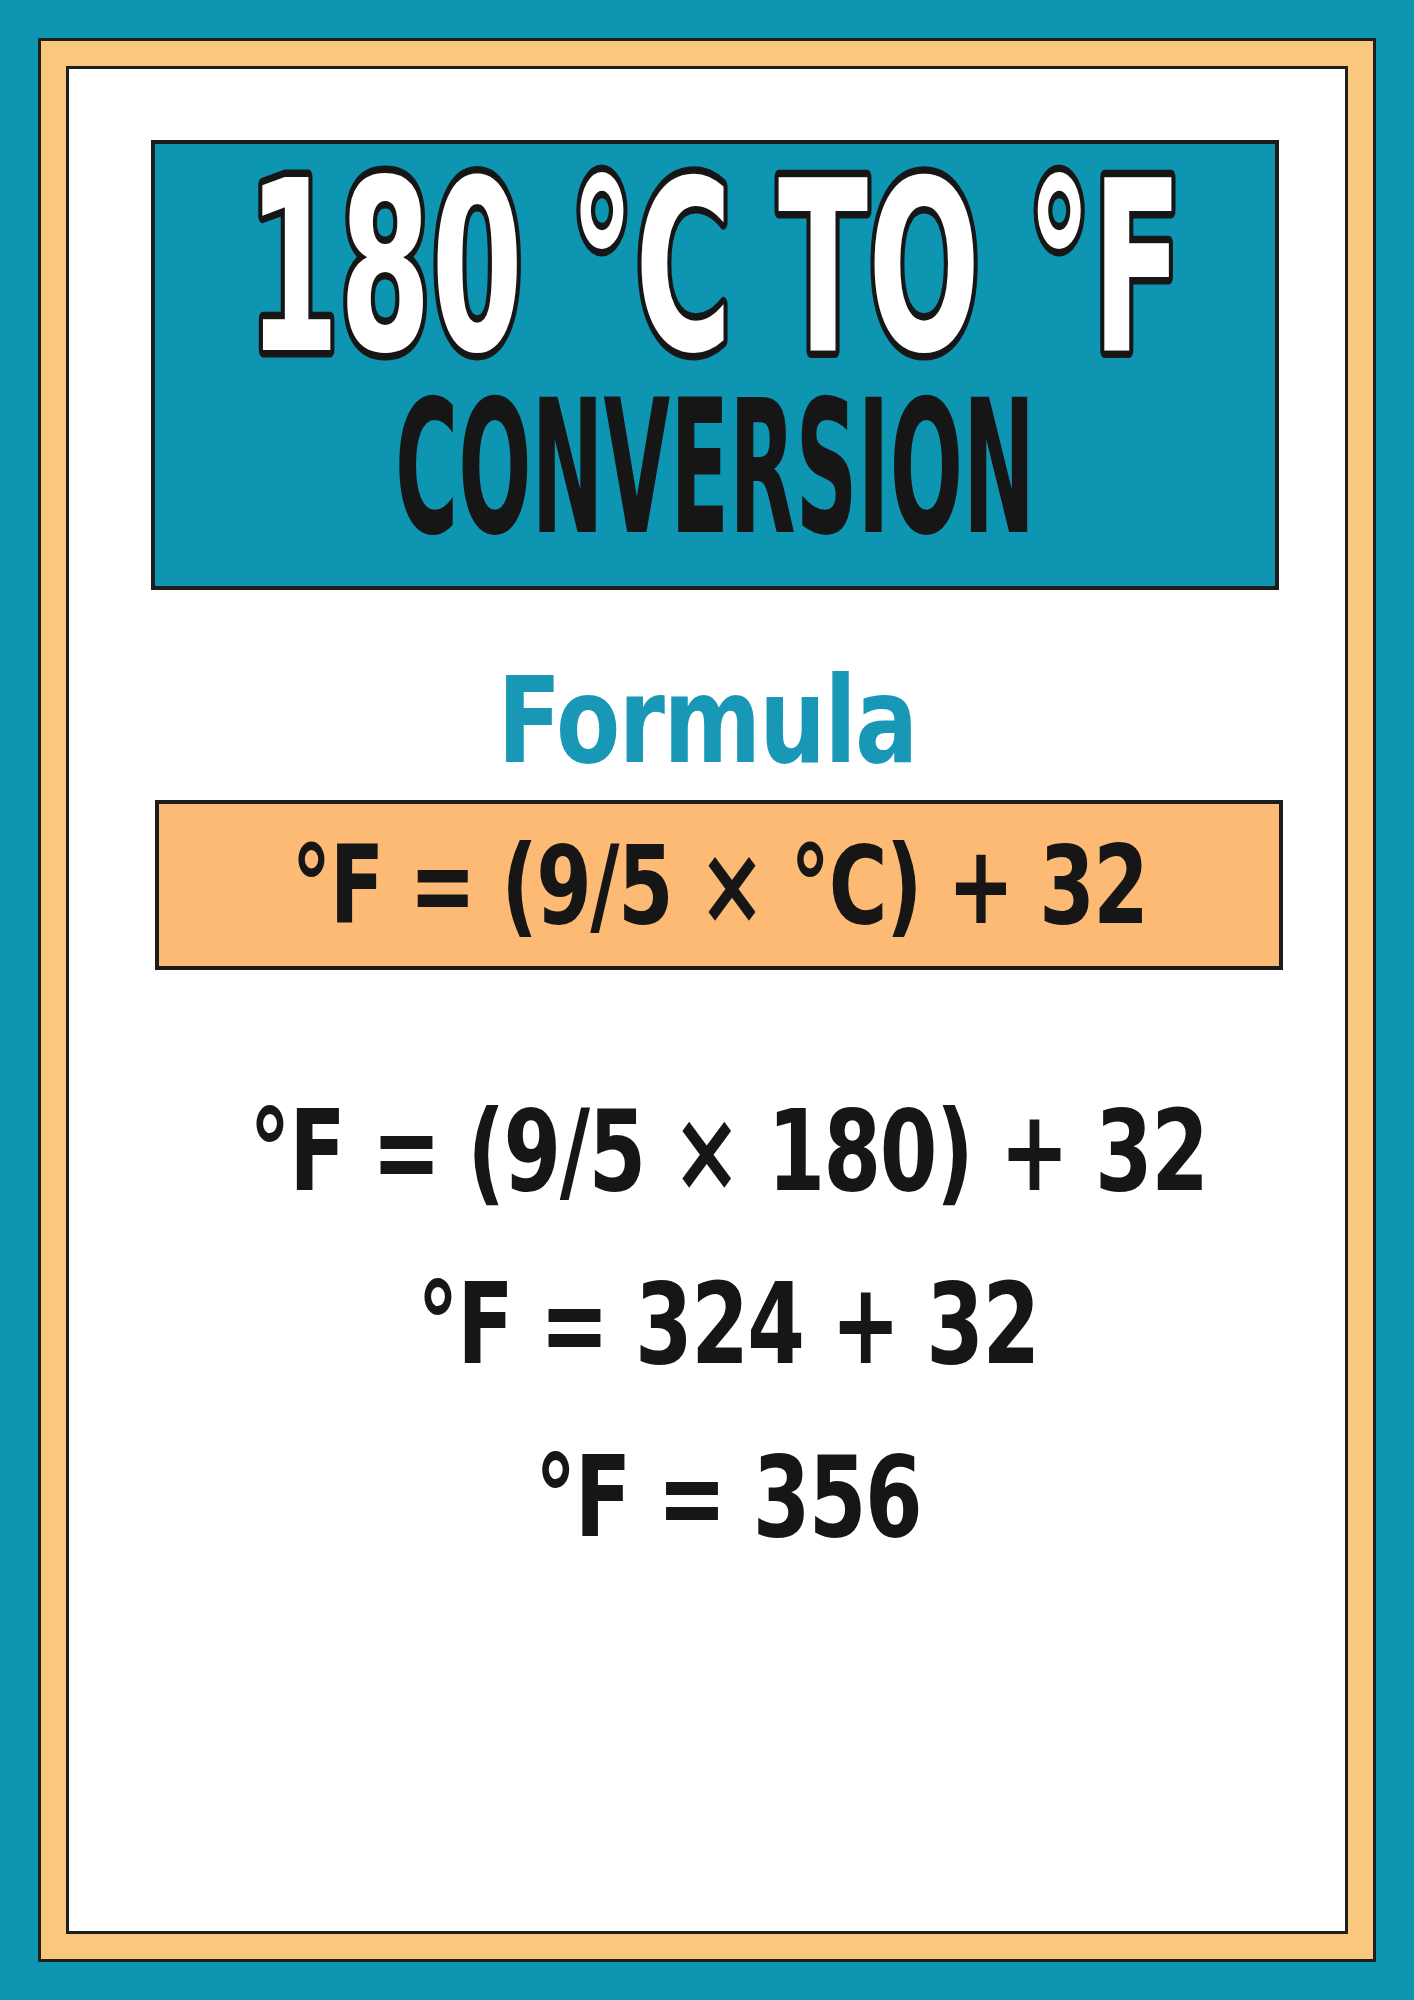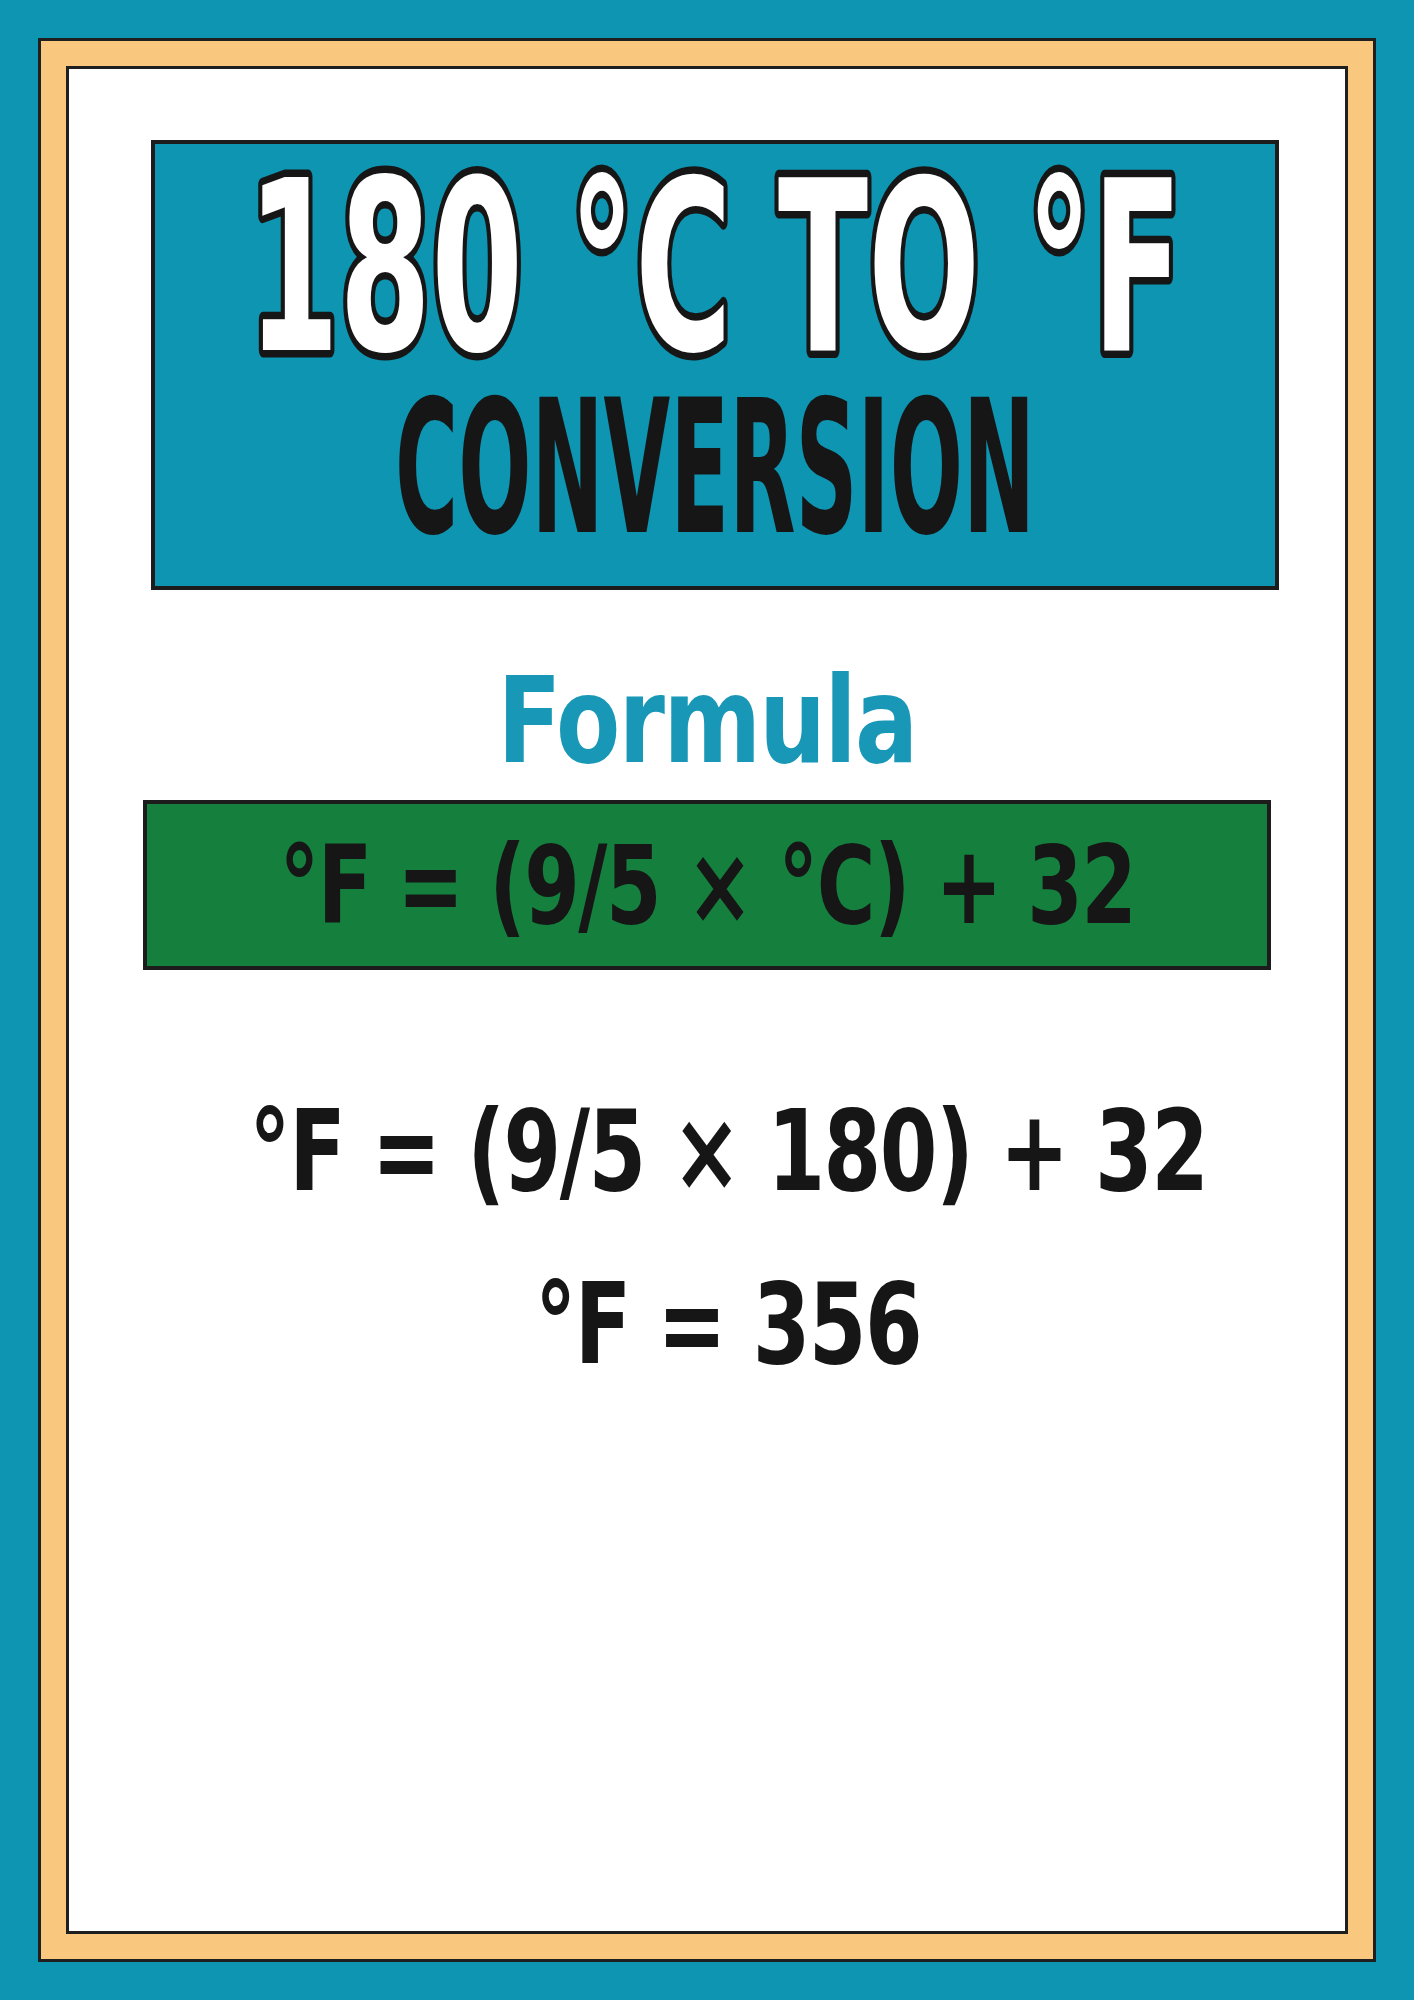--- a/index.html
+++ b/index.html
@@ -54,24 +54,24 @@
     text-align: center;
     color: #1898b6;
     font-size: 120px;
     font-weight: bold;
     line-height: 1.0;
     letter-spacing: -2px;
     transform: scaleX(0.78);
   }
   .formula-box {
     position: absolute;
-    left: 74px; top: 731px;
+    left: 86px; top: 731px;
     width: 1128px; height: 170px;
     box-sizing: border-box;
-    background: #15803d;
+    background: #fdba74;
     border: 4px solid #1c1c1c;
     display: flex; align-items: center; justify-content: center;
   }
   .eq {
     color: #161616;
     font-size: 108px;
     font-weight: bold;
     letter-spacing: -2px;
     white-space: nowrap;
     transform: scaleX(0.74);
@@ -106,19 +106,22 @@
 
       <div class="formula-box">
         <span class="eq">°F = (9/5 × °C) + 32</span>
       </div>
 
       <div class="steps">
         <div class="step">
           <span class="eq">°F = (9/5 × 180) + 32</span>
         </div>
         <div class="step">
+          <span class="eq">°F = 324 + 32</span>
+        </div>
+        <div class="step">
           <span class="eq">°F = 356</span>
         </div>
       </div>
 
     </div>
   </div>
 </div>
 
 </body></html>

